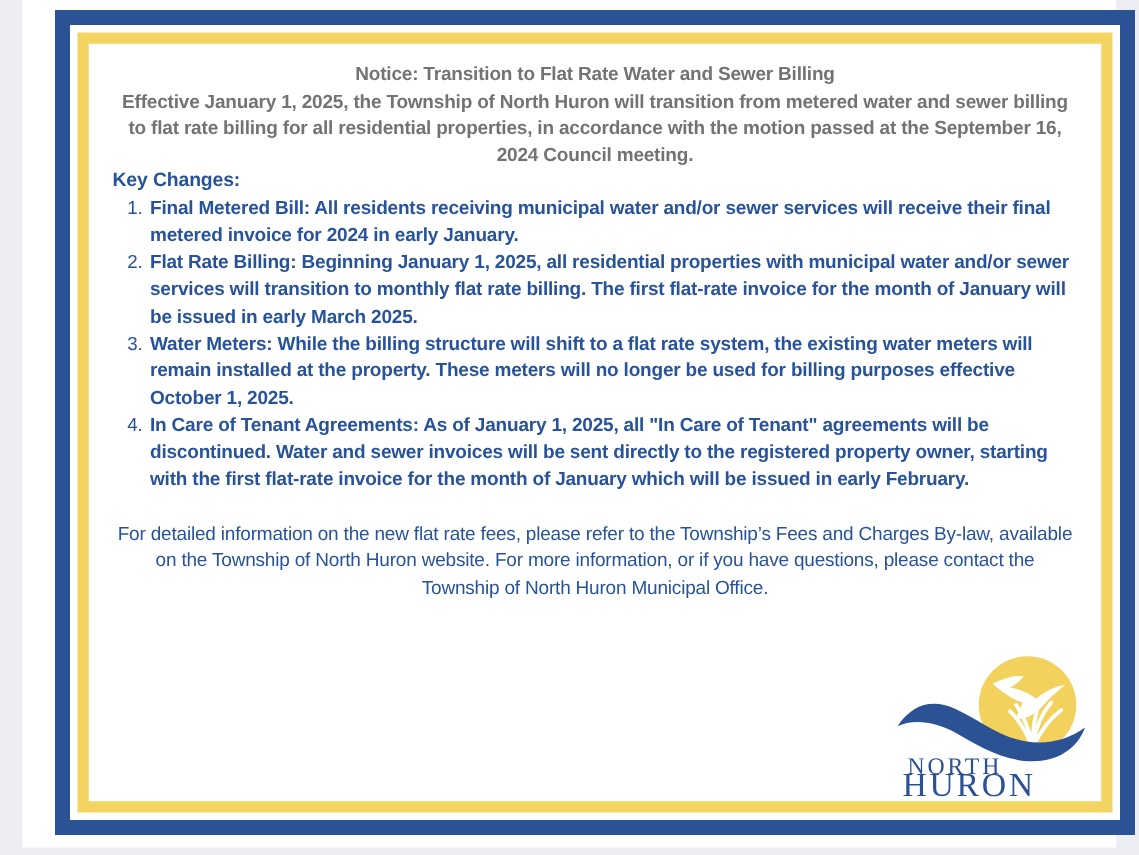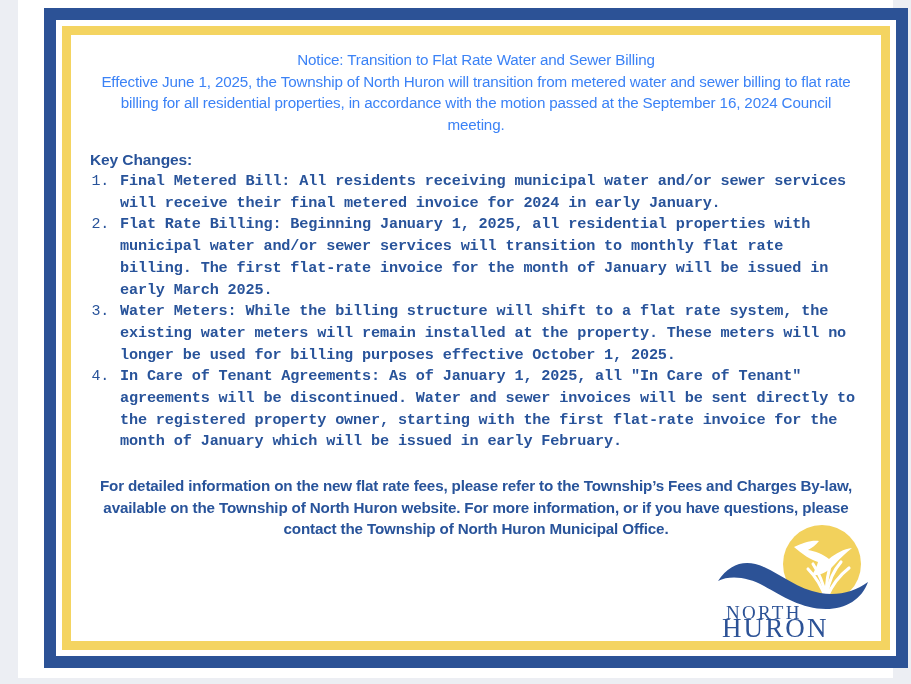--- a/index.html
+++ b/index.html
@@ -67,66 +67,64 @@
     top: 0;
     right: 0;
     bottom: 0;
     padding: 14px 17px 0 17px;
     box-sizing: border-box;
     color: #28539a;
   }
 
   .notice-head {
     text-align: center;
-    font-weight: normal;
+    font-weight: bold;
     font-size: 15.2px;
     line-height: 21.5px;
     letter-spacing: -0.15px;
-    color: #3b82f6;
+    color: #737373;
   }
   .notice-head .lead {
     display: block;
   }
   .notice-head .body {
     display: block;
     padding: 0 8px;
   }
 
   .key-changes {
-    margin-top: 15px;
     font-weight: bold;
     font-size: 15.5px;
     line-height: 20px;
     letter-spacing: -0.1px;
     padding-left: 2px;
   }
 
   ol.changes {
     margin: 1px 0 0 0;
     padding: 0 4px 0 30px;
     list-style-position: outside;
     font-weight: bold;
     font-size: 15.2px;
     line-height: 21.7px;
     letter-spacing: -0.15px;
   }
   ol.changes > li {
     margin: 0 0 0 0;
     padding-left: 2px;
-    font-family: Liberation Mono, monospace;
   }
   ol.changes > li::marker {
     font-weight: normal;
     font-size: 15px;
   }
 
   .footer-note {
     margin-top: 22px;
     text-align: center;
-    font-weight: bold;
+    font-weight: normal;
     font-size: 15.2px;
     line-height: 21.5px;
     letter-spacing: -0.15px;
     padding: 0 6px;
   }
 
   
   .logo {
     position: absolute;
     right: 5px;
@@ -147,21 +145,21 @@
 
   <div class="card-white">
 
     <div class="frame-blue">
       <div class="frame-gold">
 
         <div class="content">
 
           <div class="notice-head">
             <span class="lead">Notice: Transition to Flat Rate Water and Sewer Billing</span>
-            <span class="body">Effective June 1, 2025, the Township of North Huron will transition from metered water and sewer billing to flat rate billing for all residential properties, in accordance with the motion passed at the September 16, 2024 Council meeting.</span>
+            <span class="body">Effective January 1, 2025, the Township of North Huron will transition from metered water and sewer billing to flat rate billing for all residential properties, in accordance with the motion passed at the September 16, 2024 Council meeting.</span>
           </div>
 
           <div class="key-changes">Key Changes:</div>
 
           <ol class="changes">
             <li>Final Metered Bill: All residents receiving municipal water and/or sewer services will receive their final metered invoice for 2024 in early January.</li>
             <li>Flat Rate Billing: Beginning January 1, 2025, all residential properties with municipal water and/or sewer services will transition to monthly flat rate billing. The first flat-rate invoice for the month of January will be issued in early March 2025.</li>
             <li>Water Meters: While the billing structure will shift to a flat rate system, the existing water meters will remain installed at the property. These meters will no longer be used for billing purposes effective October 1, 2025.</li>
             <li>In Care of Tenant Agreements: As of January 1, 2025, all "In Care of Tenant" agreements will be discontinued. Water and sewer invoices will be sent directly to the registered property owner, starting with the first flat-rate invoice for the month of January which will be issued in early February.</li>
           </ol>

